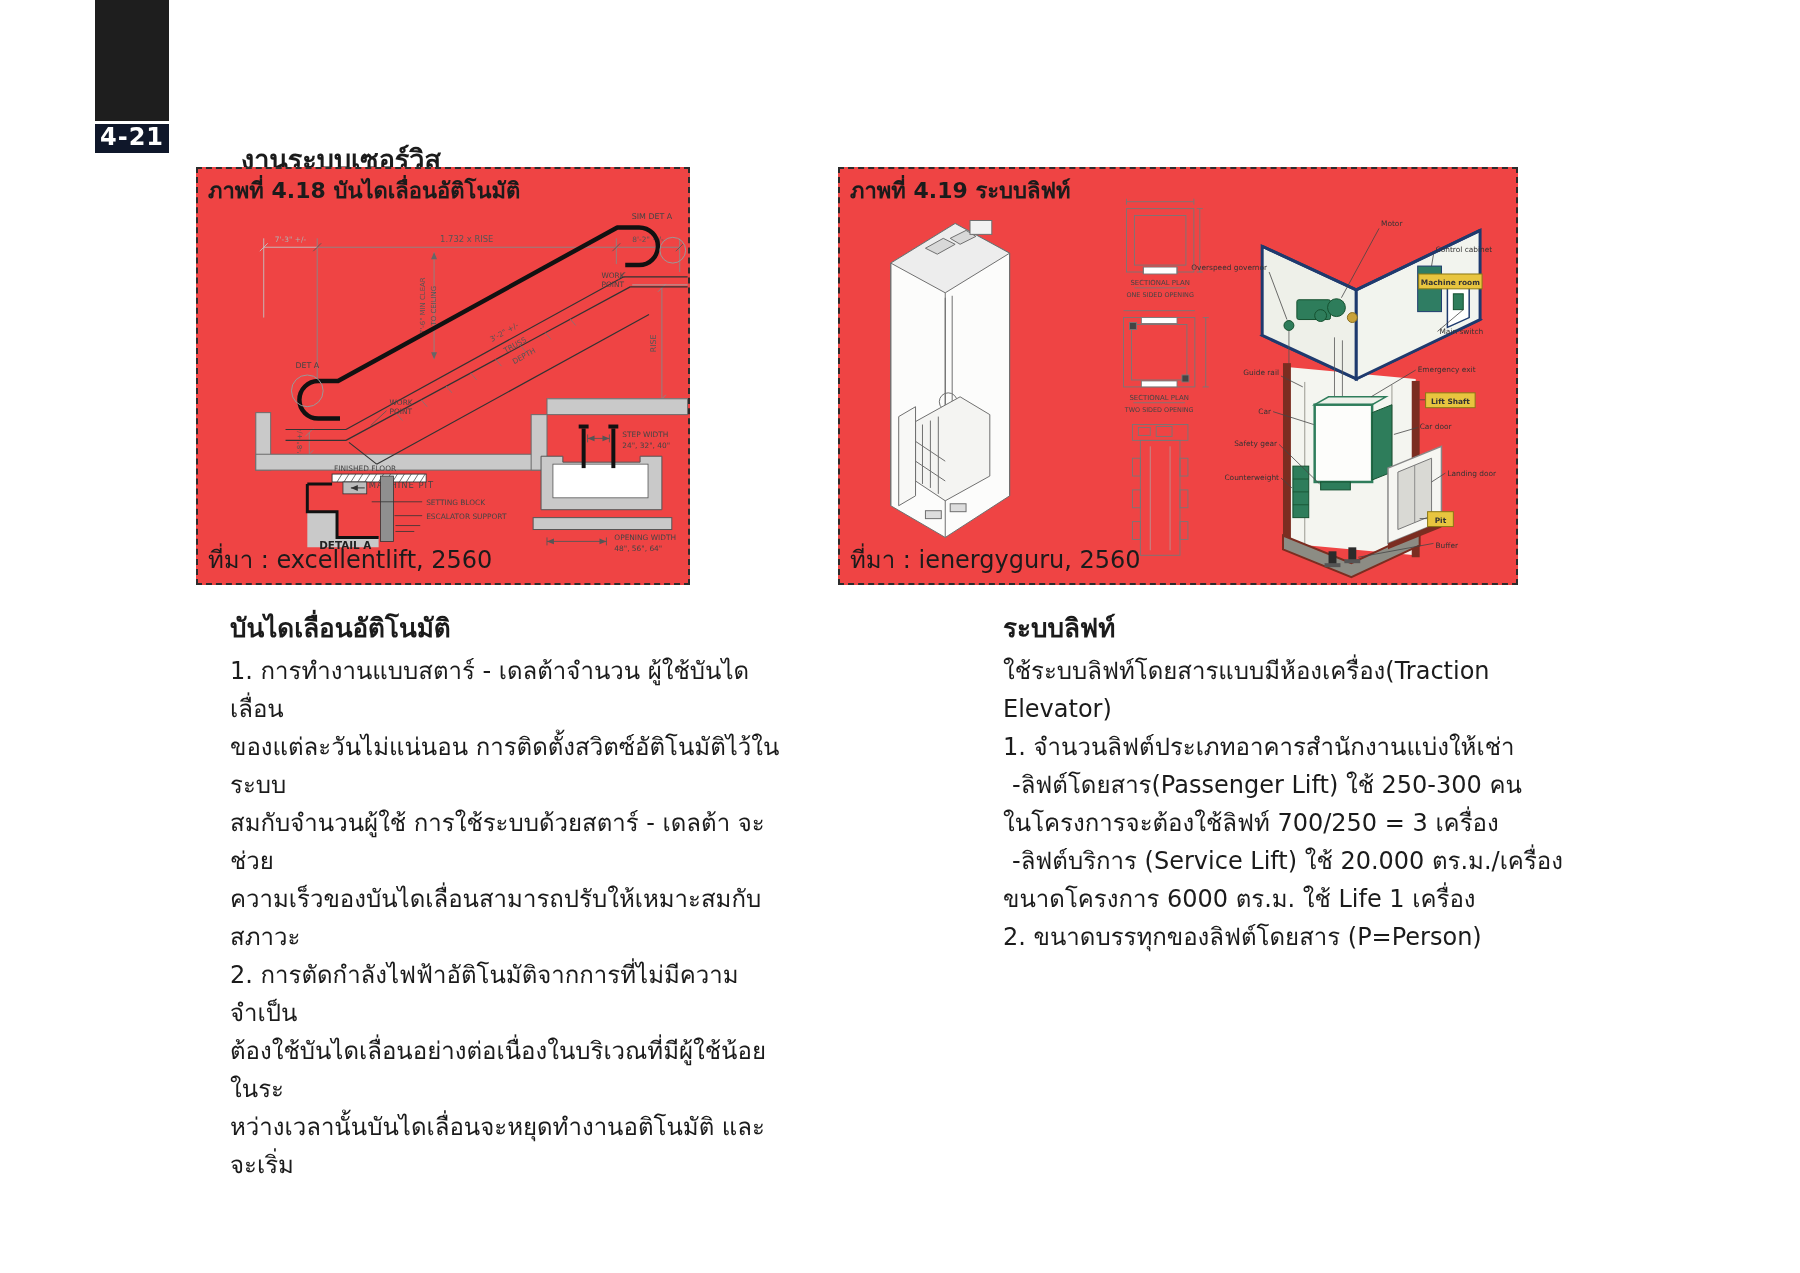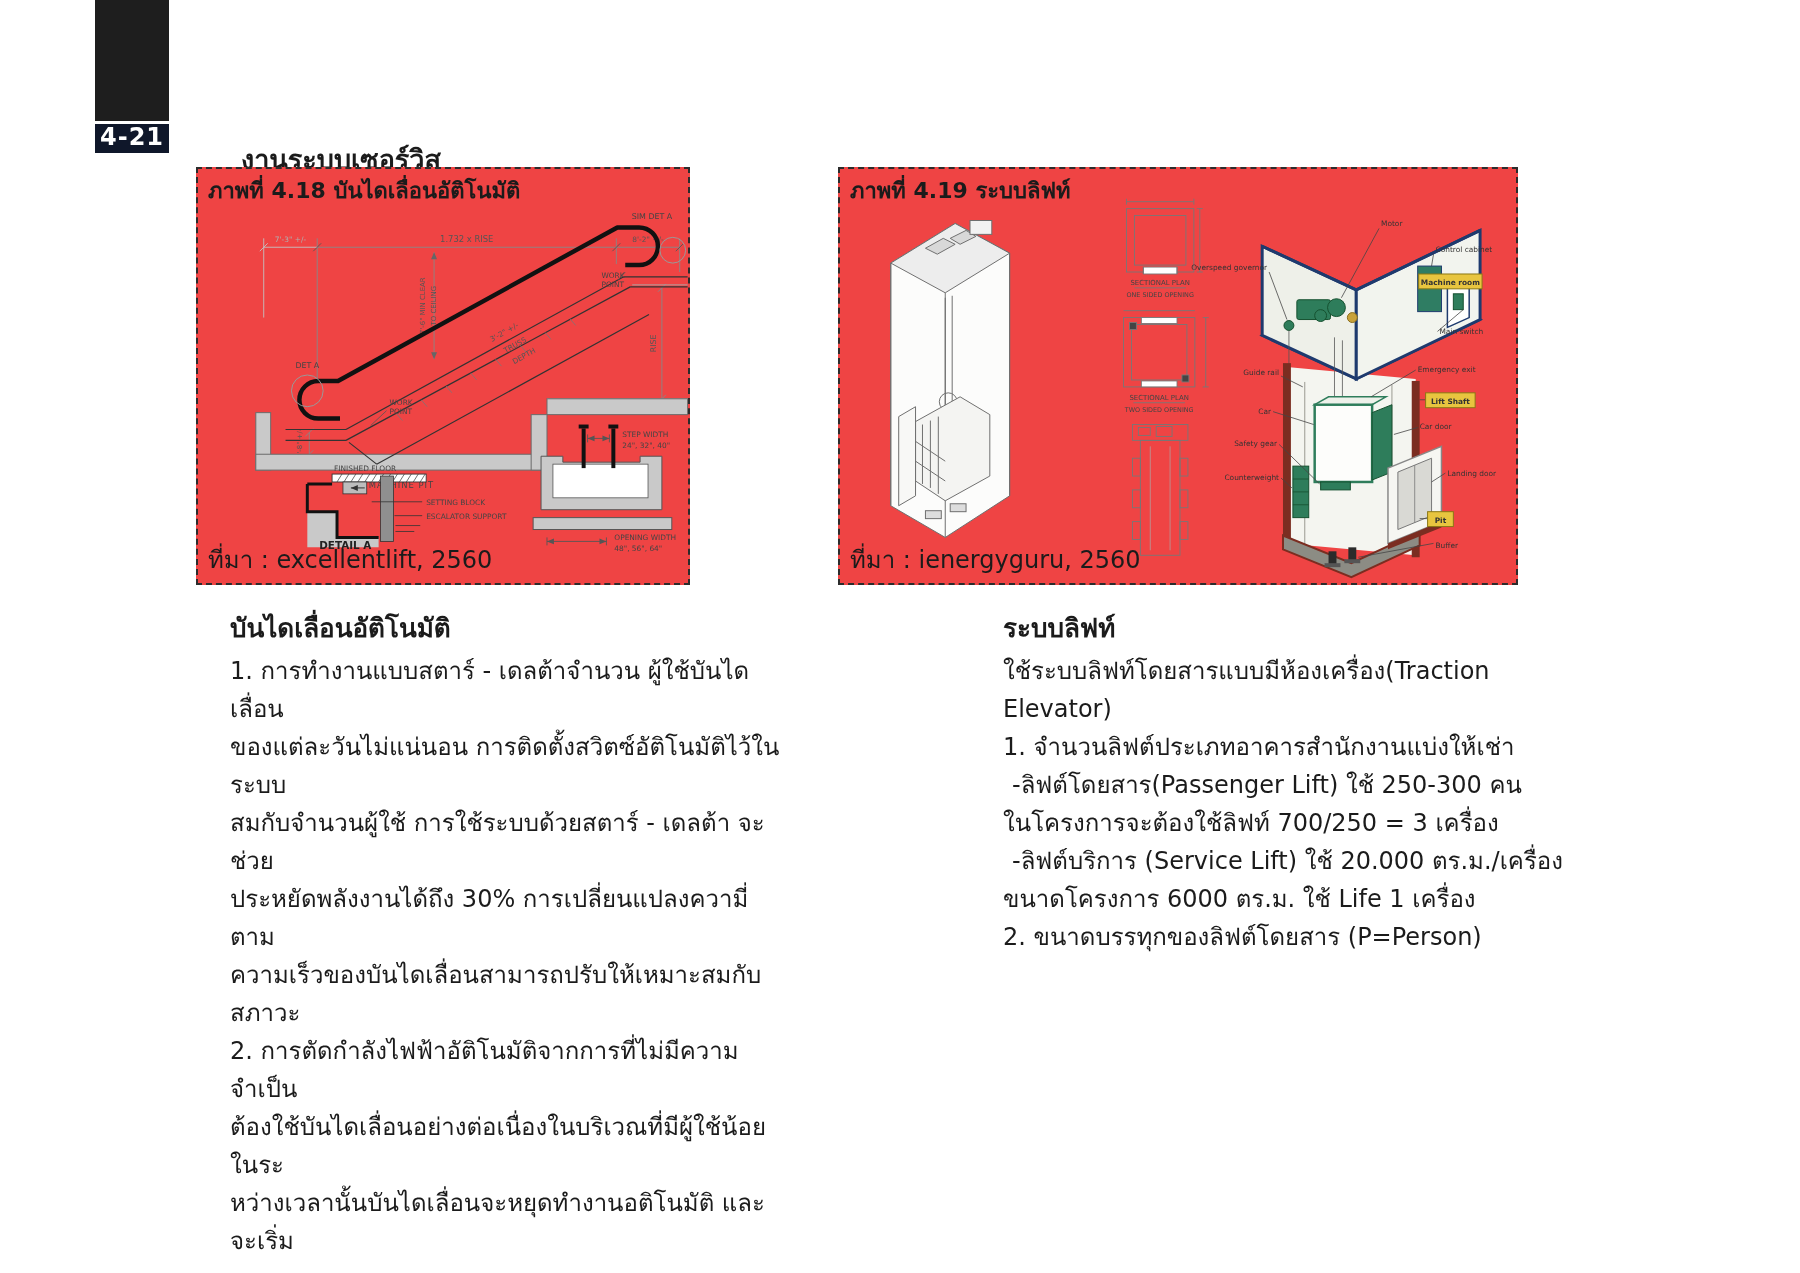--- a/index.html
+++ b/index.html
@@ -250,21 +250,20 @@
       <text x="605" y="357" font-size="7.5" text-anchor="middle" font-weight="bold" fill="#3a3000">Pit</text>
       <text x="600" y="383" font-size="7.5">Buffer</text>
     </svg>
   </div>
 
   <div class="abs text-col col-escalator">
     <div class="heading">บันไดเลื่อนอัติโนมัติ</div>
     <div>1. การทำงานแบบสตาร์ - เดลต้าจำนวน ผู้ใช้บันไดเลื่อน</div>
     <div>ของแต่ละวันไม่แน่นอน การติดตั้งสวิตซ์อัติโนมัติไว้ในระบบ</div>
     <div>สมกับจำนวนผู้ใช้ การใช้ระบบด้วยสตาร์ - เดลต้า จะช่วย</div>
-    <div>ประหยัดพลังงานได้ถึง 30% การเปลี่ยนแปลงความี่ตาม</div>
     <div>ความเร็วของบันไดเลื่อนสามารถปรับให้เหมาะสมกับสภาวะ</div>
     <div>2. การตัดกำลังไฟฟ้าอัติโนมัติจากการที่ไม่มีความจำเป็น</div>
     <div>ต้องใช้บันไดเลื่อนอย่างต่อเนื่องในบริเวณที่มีผู้ใช้น้อย ในระ</div>
     <div>หว่างเวลานั้นบันไดเลื่อนจะหยุดทำงานอติโนมัติ และจะเริ่ม</div>
 
   </div>
 
   <div class="abs text-col col-lift">
     <div class="heading">ระบบลิฟท์</div>
     <div>ใช้ระบบลิฟท์โดยสารแบบมีห้องเครื่อง(Traction Elevator)</div>

